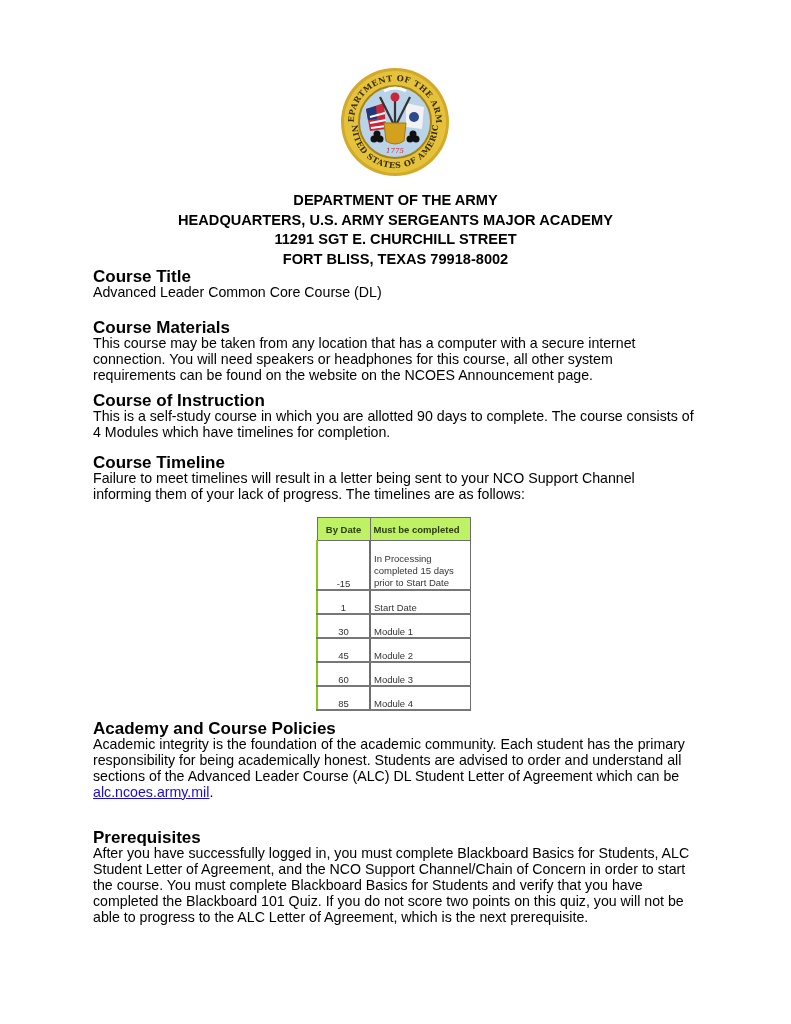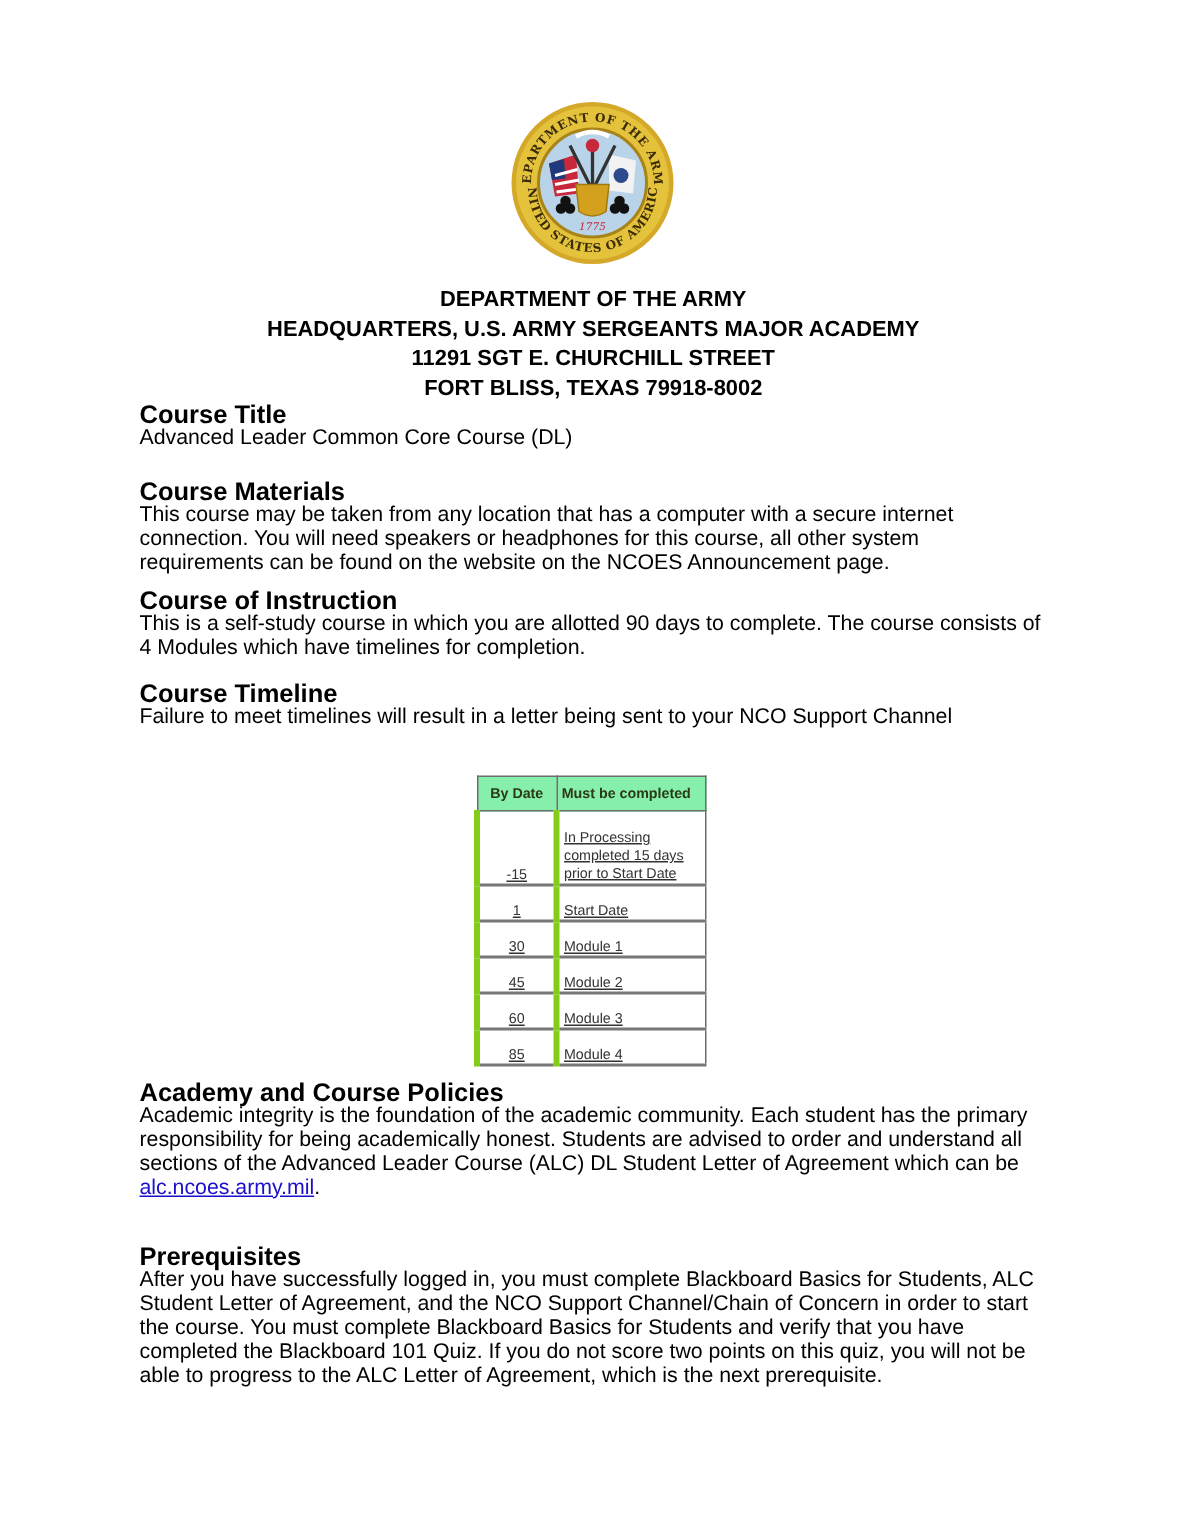--- a/index.html
+++ b/index.html
@@ -10,25 +10,25 @@
     .letterhead { position: absolute; left: 0; top: 191px; width: 791px; text-align: center;
       font-weight: bold; font-size: 14.6px; line-height: 19.5px; }
     .letterhead div { white-space: nowrap; }
     .section { position: absolute; left: 93px; width: 620px; font-size: 14.2px; line-height: 15.9px; }
     .section h2 { margin: 0; font-size: 17px; font-weight: bold; line-height: 15.9px; }
     .section p { margin: 0; }
     .section .line { display: block; white-space: nowrap; }
     a.link { color: #1a0dcc; text-decoration: underline; }
     .tbl { position: absolute; left: 316px; top: 517px; width: 155px; border-collapse: collapse;
       font-family: "Liberation Sans", sans-serif; font-size: 9.5px; color: #333; }
-    .tbl th { background: #86efac; color: #2b3a10; font-weight: bold; height: 22px; padding: 0 3px;
+    .tbl th { background: #bef264; color: #2b3a10; font-weight: bold; height: 22px; padding: 0 3px;
       border: 1px solid #6d6d6d; text-align: left; font-size: 9.5px; }
     .tbl th.c1 { text-align: center; width: 46px; }
-    .tbl td { border-left: 4px solid #84cc16; border-right: 1px solid #6d6d6d; border-bottom: 2px solid #777;
-      padding: 0 3px; vertical-align: bottom; height: 22px; text-decoration: underline; }
+    .tbl td { border-left: 2px solid #84cc16; border-right: 1px solid #6d6d6d; border-bottom: 2px solid #777;
+      padding: 0 3px; vertical-align: bottom; height: 22px; }
     .tbl td.c1 { text-align: center; border-right: 2px solid #6d6d6d; }
     .tbl tr.tall td { height: 48px; }
     .tbl td .ml { display: block; line-height: 12px; }
   </style>
 </head>
 <body>
 
 <div class="page">
 
   <div class="seal">
@@ -96,20 +96,21 @@
     <p>
       <span class="line">This is a self-study course in which you are allotted 90 days to complete. The course consists of</span>
       <span class="line">4 Modules which have timelines for completion.</span>
     </p>
   </div>
 
   <div class="section" style="top:455px;">
     <h2>Course Timeline</h2>
     <p>
       <span class="line">Failure to meet timelines will result in a letter being sent to your NCO Support Channel</span>
+      <span class="line">informing them of your lack of progress. The timelines are as follows:</span>
     </p>
   </div>
 
   <table class="tbl">
     <thead>
       <tr>
         <th class="c1">By Date</th>
         <th>Must be completed</th>
       </tr>
     </thead>

